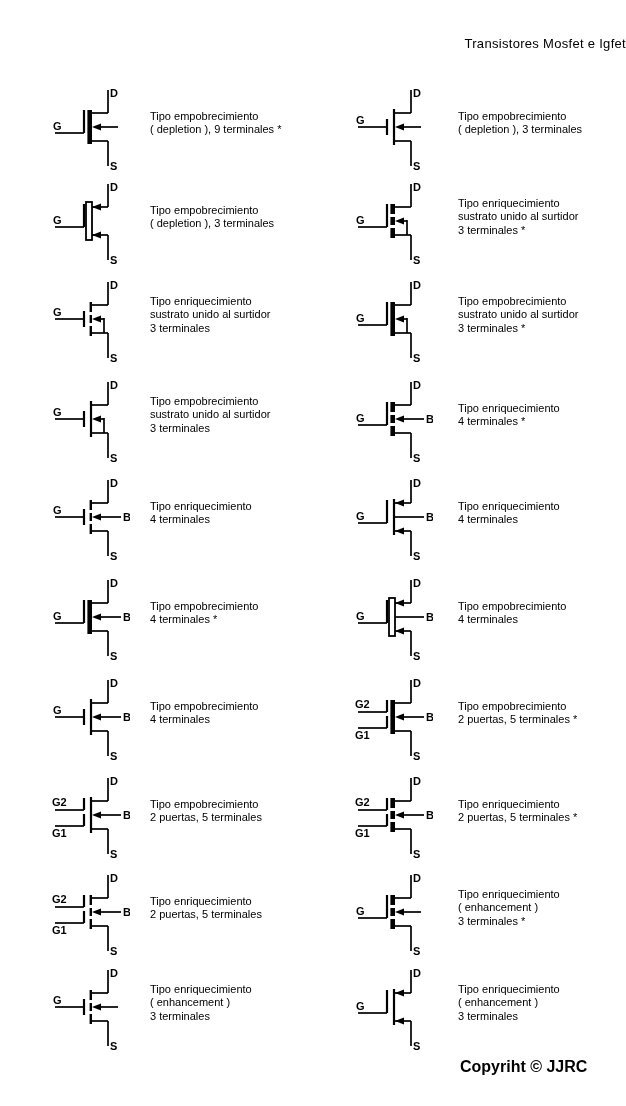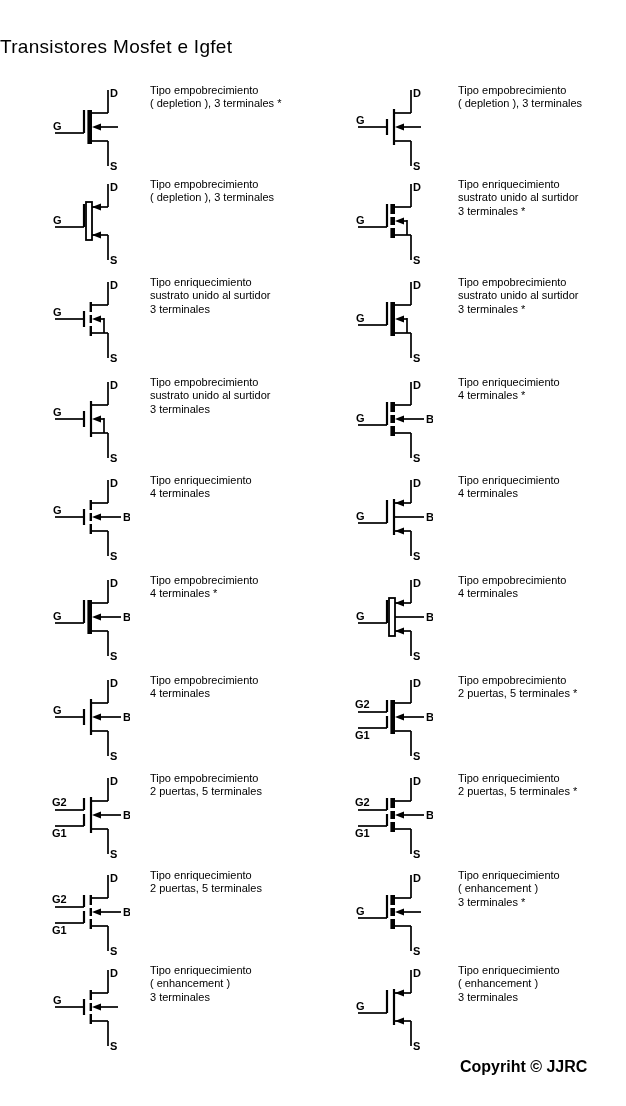--- a/index.html
+++ b/index.html
@@ -1,27 +1,27 @@
 <!DOCTYPE html>
 <html><head>
 <meta charset="utf-8">
 <style>
   html,body { margin:0; padding:0; background:#ffffff; }
   #page {
     position:relative; width:626px; height:1106px; background:#ffffff;
     font-family:"Liberation Sans", sans-serif; color:#000; overflow:hidden;
   }
   #title {
-    position:absolute; top:36px; left:0; width:626px; text-align:left;
-    font-size:19px; font-weight:normal; letter-spacing:0.3px; margin:0;
+    position:absolute; top:36px; left:0; width:626px; text-align:right;
+    font-size:13px; font-weight:normal; letter-spacing:0.3px; margin:0;
   }
   .cell-svg { position:absolute; }
   .cell-text {
     position:absolute; height:88px; display:flex; flex-direction:column;
-    justify-content:flex-start; padding-bottom:10px; box-sizing:border-box;
+    justify-content:center; padding-bottom:10px; box-sizing:border-box;
     font-size:11px; line-height:13.4px; white-space:nowrap;
   }
   svg text { font-family:"Liberation Sans", sans-serif; font-size:11px; font-weight:bold; }
   #copyright {
     position:absolute; left:460px; top:1058px; font-size:16px; font-weight:bold;
     white-space:nowrap;
   }
 </style>
 </head>
 <body>
@@ -38,21 +38,21 @@
         <line x1="56" y1="57" x2="56" y2="82" stroke="#000000" stroke-width="1.7"></line>
         <text x="58" y="86" fill="#000000">S</text>
         <line x1="32" y1="26" x2="32" y2="49" stroke="#000000" stroke-width="2.2"></line>
         <line x1="32" y1="49" x2="3" y2="49" stroke="#000000" stroke-width="1.7"></line>
         <text x="1" y="46" fill="#000000">G</text>
         <line x1="48" y1="43" x2="66" y2="43" stroke="#000000" stroke-width="1.7"></line>
         <polygon points="40,43 49,39.4 49,46.6" fill="#000000"></polygon>
       </svg>
       <div class="cell-text" style="left: 150px; top: 84px;">
         <div>Tipo empobrecimiento</div>
-        <div>( depletion ), 3 terminales *</div>
+        <div>( depletion ), 9 terminales *</div>
       </div>
       <svg viewBox="0 0 78 88" width="78" height="88" class="cell-svg" style="left:355px; top:84px;">
         <line x1="39" y1="25" x2="39" y2="61" stroke="#000000" stroke-width="2.2"></line>
         <line x1="40" y1="29" x2="56" y2="29" stroke="#000000" stroke-width="1.7"></line>
         <line x1="56" y1="29" x2="56" y2="6" stroke="#000000" stroke-width="1.7"></line>
         <text x="58" y="13" fill="#000000">D</text>
         <line x1="40" y1="57" x2="56" y2="57" stroke="#000000" stroke-width="1.7"></line>
         <line x1="56" y1="57" x2="56" y2="82" stroke="#000000" stroke-width="1.7"></line>
         <text x="58" y="86" fill="#000000">S</text>
         <line x1="32" y1="35" x2="32" y2="51" stroke="#000000" stroke-width="2.2"></line>

